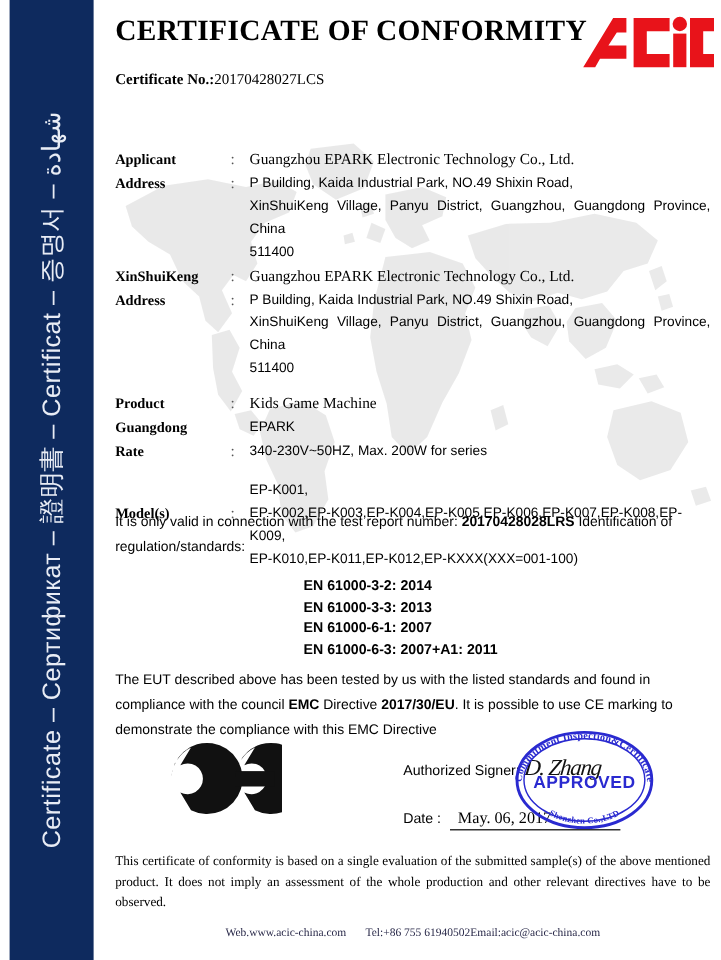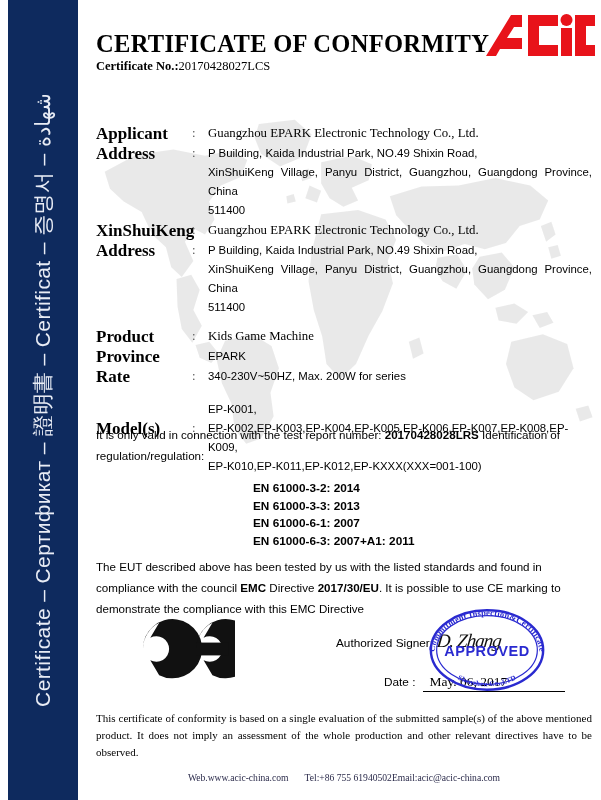--- a/index.html
+++ b/index.html
@@ -64,21 +64,21 @@
   
   #header {
     position: absolute;
     left: 0; top: 0;
     width: 523px; height: 92px;
     z-index: 3;
   }
   #cert-title {
     position: absolute;
     left: 18px;
-    top: 30px;
+    top: 12px;
     font-family: "Liberation Serif", serif;
     font-weight: bold;
     font-size: 24.5px;
     letter-spacing: 0.3px;
     white-space: nowrap;
   }
   #cert-no {
     position: absolute;
     left: 18px;
     top: 59px;
@@ -108,21 +108,21 @@
   .info-row {
     display: flex;
     align-items: flex-start;
     margin-bottom: 1px;
   }
   .info-label {
     width: 96px;
     flex: 0 0 96px;
     font-family: "Liberation Serif", serif;
     font-weight: bold;
-    font-size: 17px;
+    font-size: 12px;
     line-height: 19px;
   }
   .info-colon {
     width: 16px;
     flex: 0 0 16px;
     font-family: "Liberation Serif", serif;
     font-size: 12.8px;
     line-height: 19px;
     color: #555;
   }
@@ -207,21 +207,20 @@
     font-style: italic;
     font-size: 19px;
     color: #111;
     letter-spacing: -1px;
     transform: skewX(-6deg);
   }
   #date-row {
     display: flex;
     align-items: baseline;
     margin-top: 22px;
-    margin-left: 48px;
     white-space: nowrap;
   }
   #date-value {
     font-family: "Liberation Serif", serif;
     font-size: 13.5px;
     margin-left: 8px;
     border-bottom: 1.3px solid #000;
     padding: 0 18px 1px 6px;
     min-width: 118px;
   }
@@ -372,21 +371,21 @@
 
     <div class="spacer-8"></div>
 
     <div class="info-row">
       <div class="info-label">Product</div>
       <div class="info-colon">:</div>
       <div class="info-value serif">Kids Game Machine</div>
     </div>
 
     <div class="info-row">
-      <div class="info-label">Province</div>
+      <div class="info-label">Guangdong</div>
       <div class="info-colon"></div>
       <div class="info-value">EPARK</div>
     </div>
 
     <div class="info-row">
       <div class="info-label">Rate</div>
       <div class="info-colon">:</div>
       <div class="info-value">340-230V~50HZ, Max. 200W for series</div>
     </div>
 
@@ -399,21 +398,21 @@
         <span class="line">EP-K001,</span>
         <span class="line">EP-K002,EP-K003,EP-K004,EP-K005,EP-K006,EP-K007,EP-K008,EP-K009,</span>
         <span class="line">EP-K010,EP-K011,EP-K012,EP-KXXX(XXX=001-100)</span>
       </div>
     </div>
   </div>
 
   <div id="body-block">
     <div class="para">
       <span>It is only valid in connection with the test report number: </span><b>20170428028LRS</b><span> Identification of</span><br>
-      <span>regulation/regulation:</span>
+      <span>regulation/standards:</span>
     </div>
 
     <div id="standards">
       <div class="std-line">EN 61000-3-2: 2014</div>
       <div class="std-line">EN 61000-3-3: 2013</div>
       <div class="std-line">EN 61000-6-1: 2007</div>
       <div class="std-line">EN 61000-6-3: 2007+A1: 2011</div>
     </div>
 
     <div class="para">

